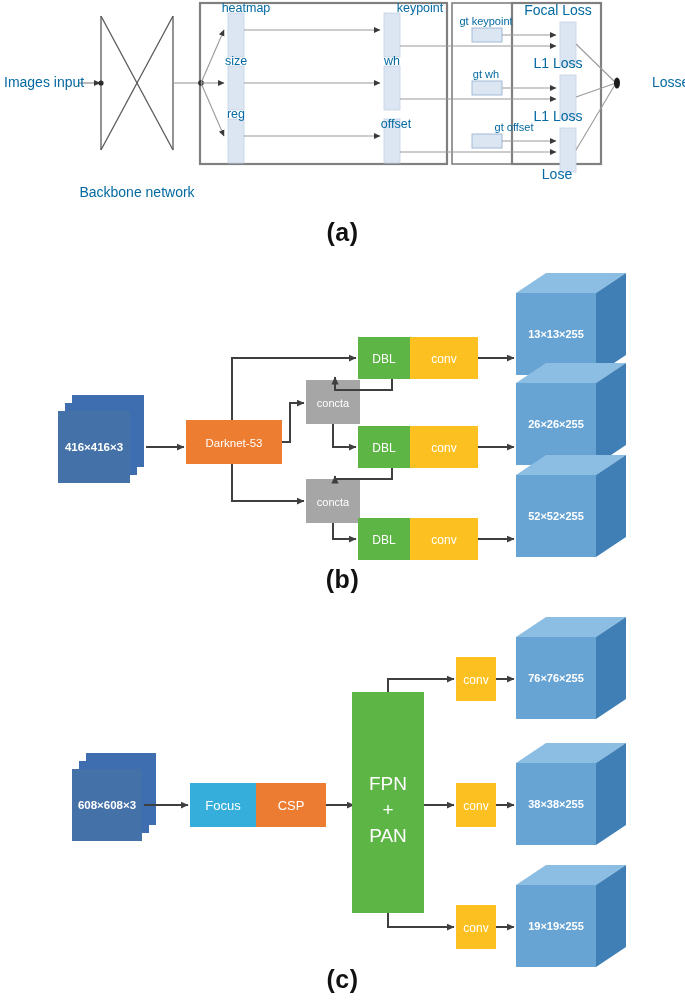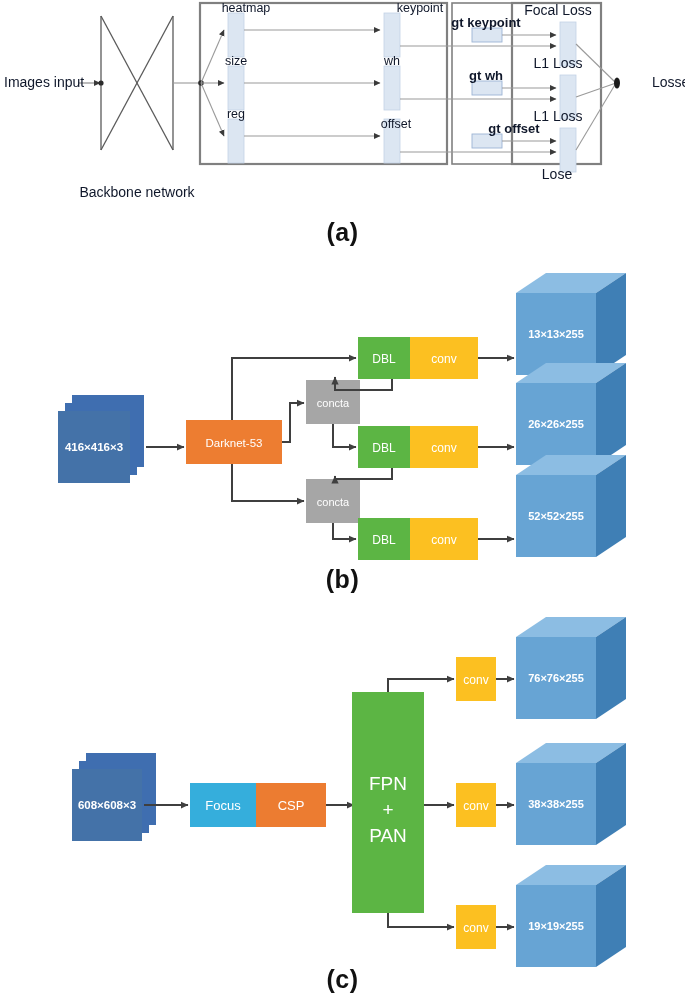--- a/index.html
+++ b/index.html
@@ -14,22 +14,22 @@
   #panel-c{top:605px;height:396px;}
 
   svg{position:absolute;left:0;top:0;overflow:visible;}
 
   .plabel{
     position:absolute;width:100%;text-align:center;
     font-weight:bold;font-size:25px;letter-spacing:.5px;color:#111;
   }
 
   
-  .a-txt{position:absolute;font-size:12.5px;color:#0f172a;white-space:nowrap;}
-  .a-txt.small{font-size:13px;font-weight:bold;}
+  .a-txt{position:absolute;font-size:12.5px;color:#0369a1;white-space:nowrap;}
+  .a-txt.small{font-size:11px;}
   .a-txt.big{font-size:14px;}
   .a-txt.ctr{transform:translateX(-50%);}
 </style>
 </head>
 <body>
 
 <div class="panel" id="panel-a">
 
   <svg width="685" height="255">
     <defs>

